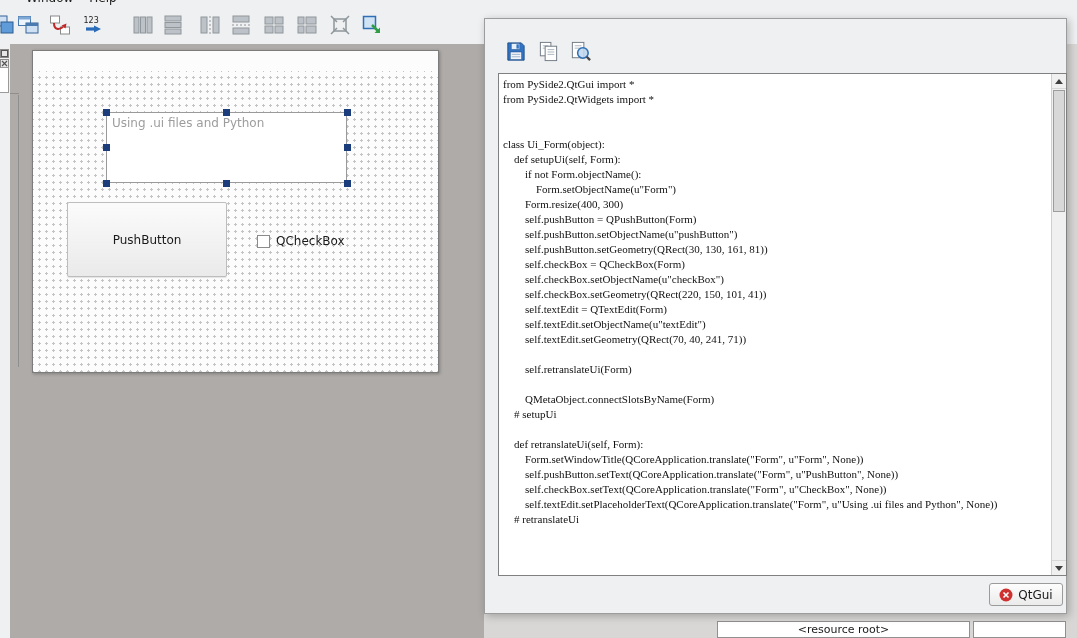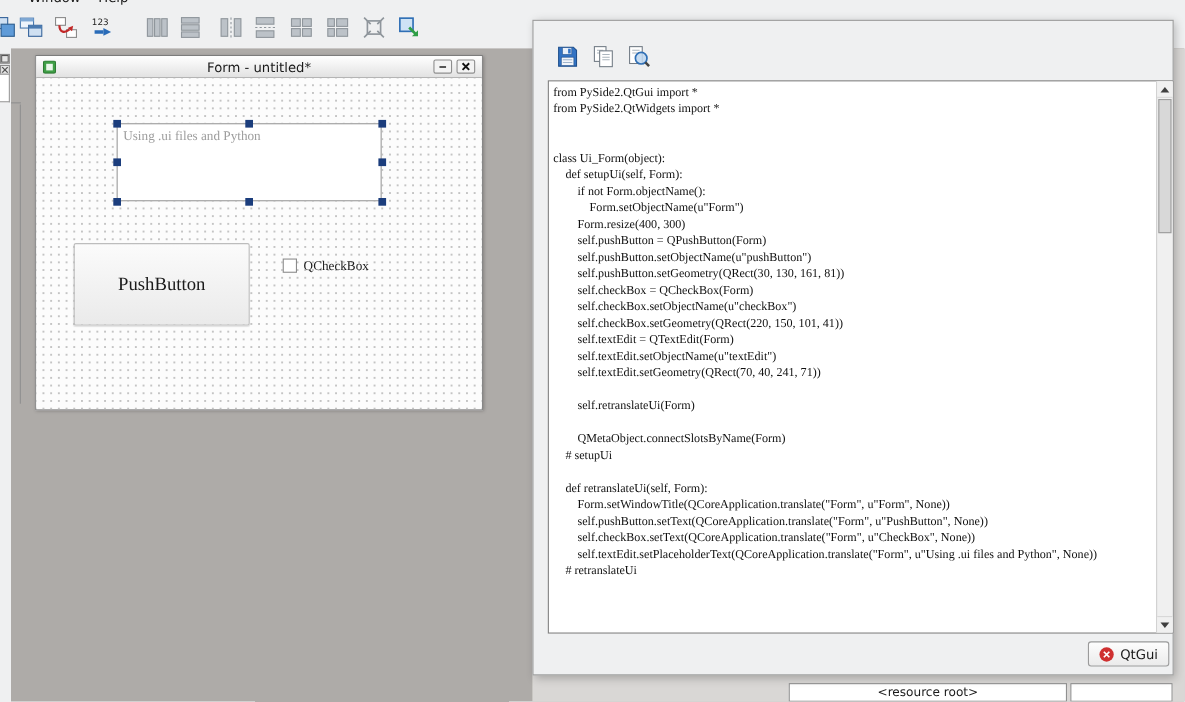--- a/index.html
+++ b/index.html
@@ -29,25 +29,25 @@
   .form-window{position:absolute;left:32px;top:50px;width:407px;height:323px;background:#fcfcfc;border:1px solid #7c7c7c;box-shadow:1px 1px 3px rgba(0,0,0,0.25);}
   .form-titlebar{position:absolute;left:0;top:0;right:0;height:20px;background:linear-gradient(#ffffff,#e2e2e2);border-bottom:1px solid #b4b4b4;}
   .d-icon{position:absolute;left:6px;top:4px;width:12px;height:12px;}
   .form-title{position:absolute;left:0;right:0;top:3px;text-align:center;font-size:12px;}
   .win-btn{position:absolute;top:3px;width:17px;height:13px;background:#f3f3f3;border:1px solid #8e8e8e;border-radius:2px;display:flex;align-items:center;justify-content:center;}
   .win-btn.min{right:27px;}
   .win-btn.close{right:6px;}
   .win-btn svg{width:9px;height:9px;}
   .form-canvas{position:absolute;left:0;top:20px;right:0;bottom:0;
     background-image:radial-gradient(circle,#c4c4c4 1px,transparent 1.2px);
-    background-size:7px 7px;background-position:3px 3px;background-color:#fcfcfc;font-family:Liberation Serif, serif;}
+    background-size:7px 7px;background-position:3px 3px;background-color:#fcfcfc;}
   .textedit{position:absolute;left:73px;top:41px;width:241px;height:71px;background:#fff;border:1px solid #9a9a9a;resize:none;outline:none;padding:3px 5px;font:inherit;}
   .textedit::placeholder{color:#9d9d9d;opacity:1;}
   .handle{position:absolute;width:7px;height:7px;background:#1b3d7c;}
-  .pushbutton{position:absolute;left:34px;top:150px;width:160px;height:75px;background:linear-gradient(#fbfbfb,#eaeaea);border:1px solid #bdbdbd;border-radius:2px;display:flex;align-items:center;justify-content:center;box-shadow:0 1px 1px rgba(0,0,0,0.10);font-size:17px;}
+  .pushbutton{position:absolute;left:34px;top:131px;width:160px;height:75px;background:linear-gradient(#fbfbfb,#eaeaea);border:1px solid #bdbdbd;border-radius:2px;display:flex;align-items:center;justify-content:center;box-shadow:0 1px 1px rgba(0,0,0,0.10);font-size:12px;}
   .checkbox-widget{position:absolute;left:224px;top:163px;display:flex;align-items:center;gap:6px;}
   .cb-box{width:13px;height:13px;background:#fff;border:1px solid #8b8b8b;}
 
   
   .bottom-dock{position:absolute;left:484px;top:614px;width:593px;height:24px;background:#d9d7d5;padding-left:36px;}
   .res-panel{position:absolute;top:7px;background:#fff;border:1px solid #909090;font-size:11px;line-height:15px;text-align:center;overflow:hidden;}
   .res1{left:233px;width:253px;height:17px;}
   .res2{left:489px;width:93px;height:17px;}
 
   
@@ -177,39 +177,20 @@
       <svg viewBox="0 0 7 7">
           <path d="M1 1 L6 6 M6 1 L1 6" stroke="#555" stroke-width="1.2"></path>
         </svg>
     </button>
     <div class="dock-input"></div>
   </div>
   <div class="vline"></div>
   <div class="hline"></div>
 
   <div class="form-window">
-    <div class="form-titlebar">
-      <span class="d-icon">
-        <svg viewBox="0 0 12 12">
-            <rect x="0.5" y="0.5" width="11" height="11" rx="1.5" fill="#3f9e46" stroke="#2e7a34"></rect>
-            <rect x="3" y="3" width="6" height="6" fill="#eaf6ea"></rect>
-          </svg>
-      </span>
-      <span class="form-title">Form - untitled*</span>
-      <button class="win-btn min">
-        <svg viewBox="0 0 9 9">
-            <line x1="1.5" y1="5" x2="7.5" y2="5" stroke="#222" stroke-width="1.4"></line>
-          </svg>
-      </button>
-      <button class="win-btn close">
-        <svg viewBox="0 0 9 9">
-            <path d="M1.5 1.5 L7.5 7.5 M7.5 1.5 L1.5 7.5" stroke="#111" stroke-width="1.7"></path>
-          </svg>
-      </button>
-    </div>
     <div class="form-canvas">
       <textarea class="textedit" readonly="" placeholder="Using .ui files and Python" style=""></textarea>
       <div class="handle" style="left:70px;top:38px"></div>
       <div class="handle" style="left:190px;top:38px"></div>
       <div class="handle" style="left:311px;top:38px"></div>
       <div class="handle" style="left:70px;top:73px"></div>
       <div class="handle" style="left:311px;top:73px"></div>
       <div class="handle" style="left:70px;top:109px"></div>
       <div class="handle" style="left:190px;top:109px"></div>
       <div class="handle" style="left:311px;top:109px"></div>

